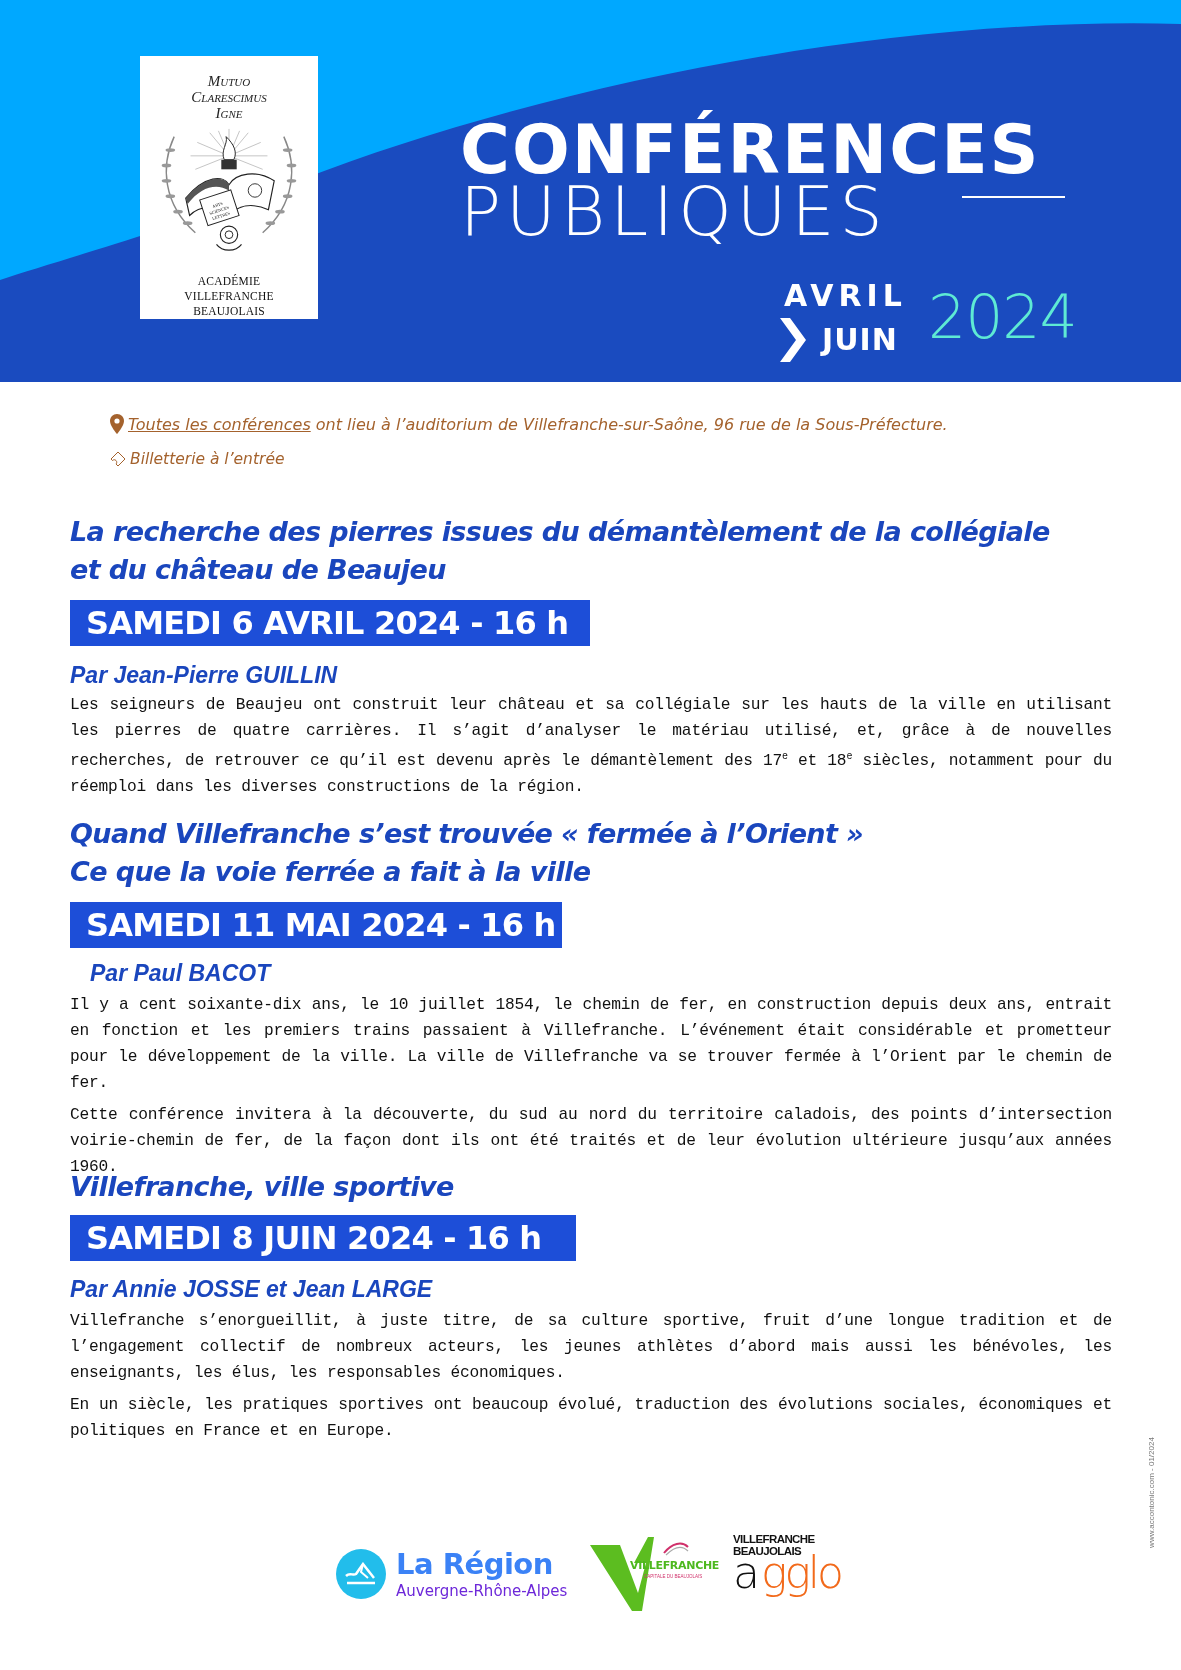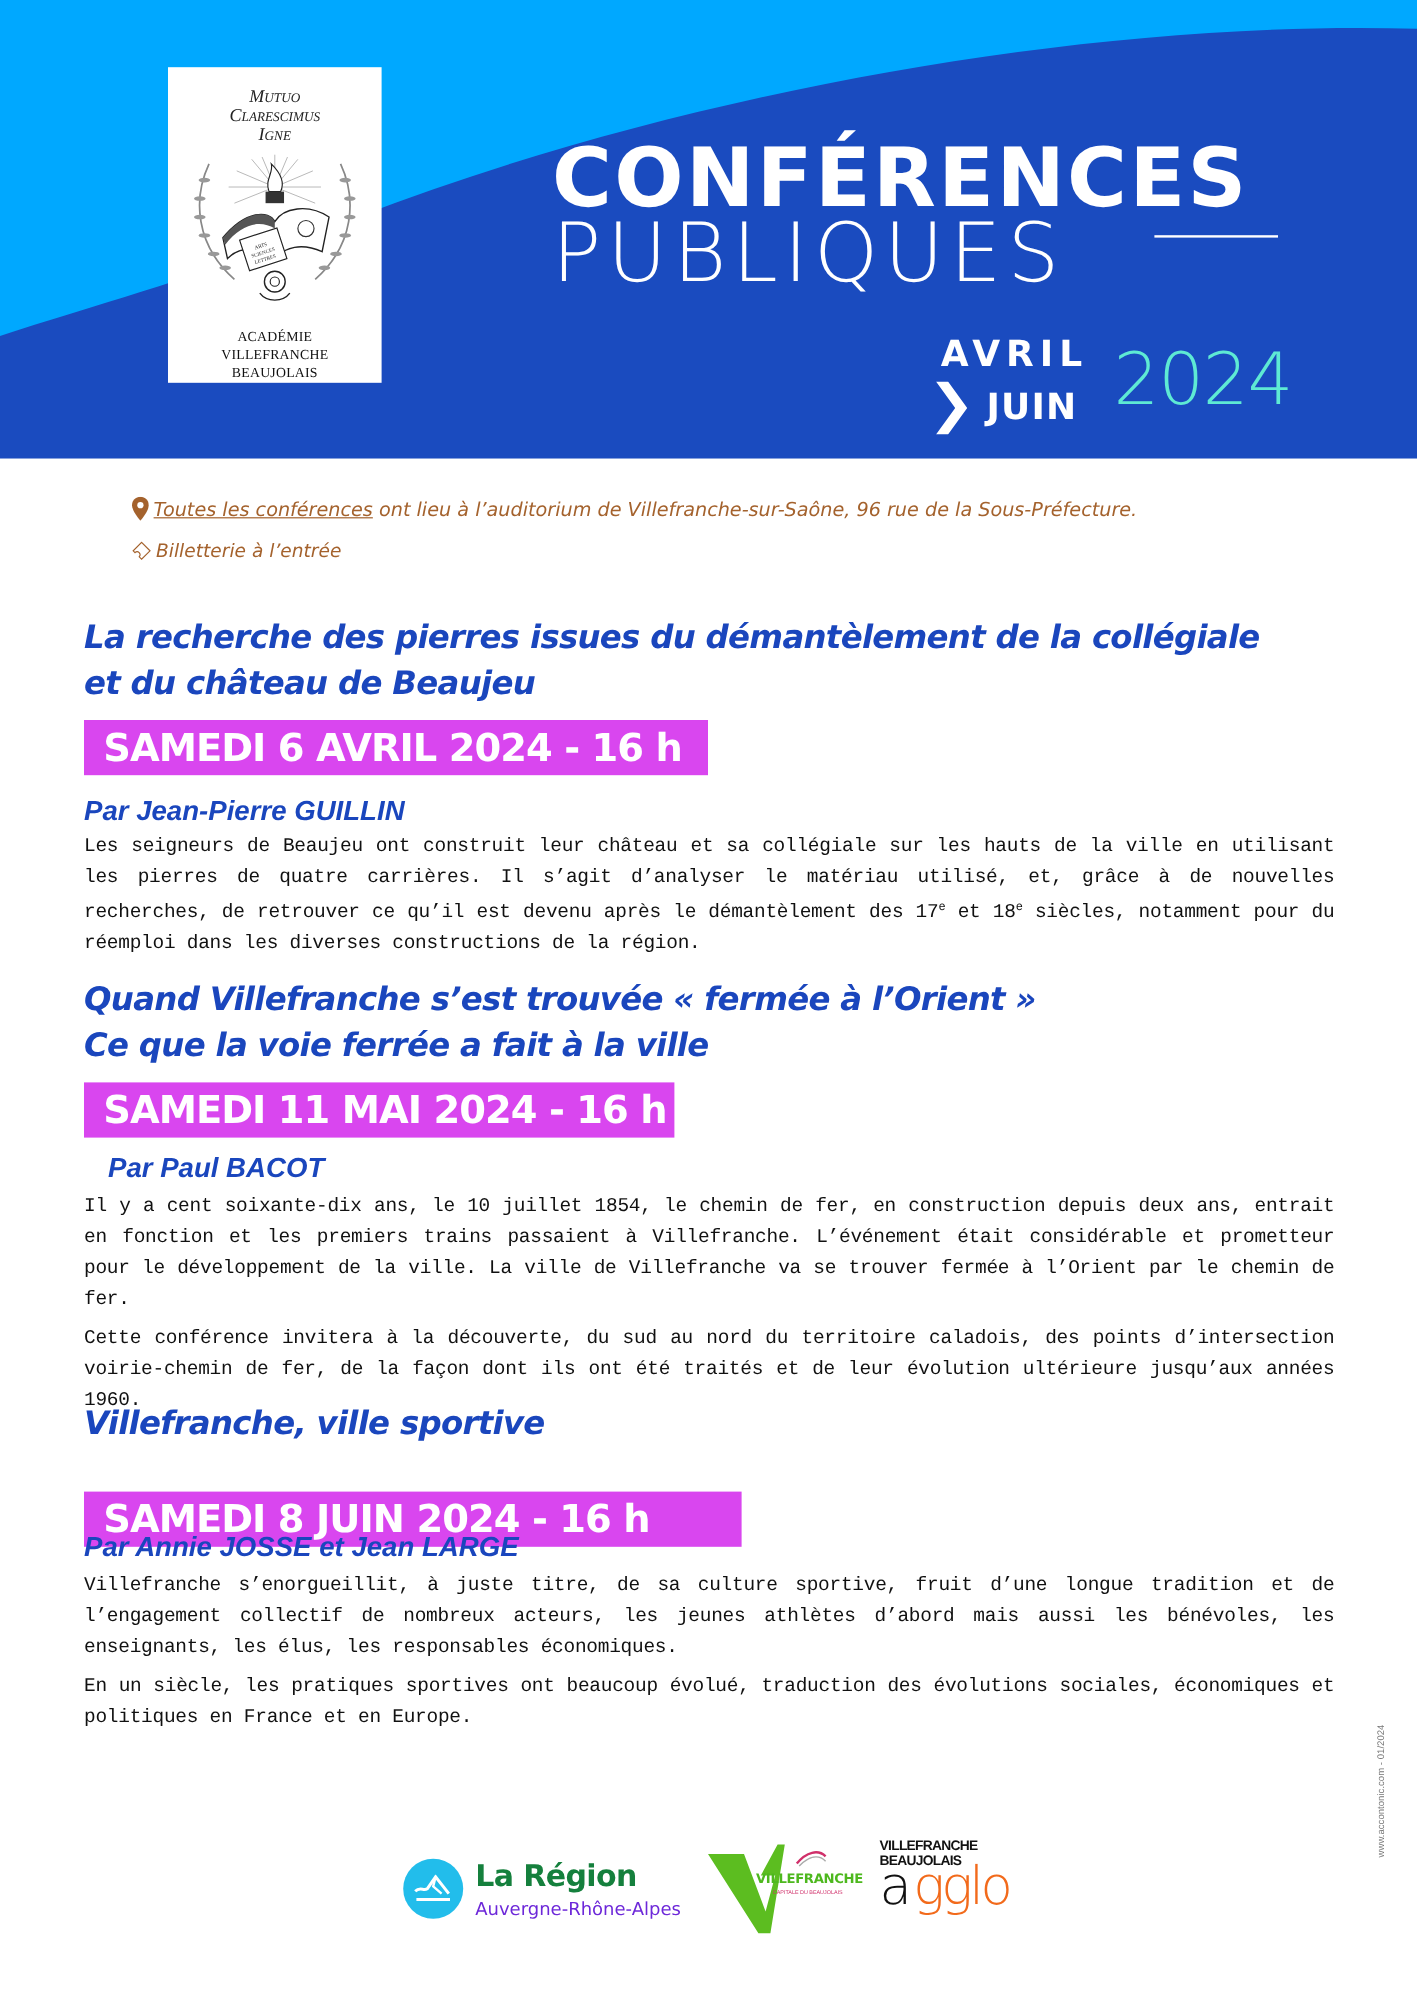--- a/index.html
+++ b/index.html
@@ -26,33 +26,33 @@
   .year { position: absolute; left: 928px; top: 282px; color: #5eead4; font-family: "DejaVu Sans", sans-serif; font-weight: 200; font-size: 60px; letter-spacing: -1px; }
 
   
   .info { position: absolute; left: 110px; color: #a4622d; font-family: "DejaVu Sans", sans-serif; font-style: italic; font-size: 16px; display: flex; align-items: center; gap: 4px; white-space: nowrap; }
   .info-1 { top: 414px; }
   .info-2 { top: 450px; font-size: 15.5px; }
   .info .u { text-decoration: underline; }
 
   
   .conf-title { position: absolute; left: 70px; color: #1a46bd; font-family: "DejaVu Sans", sans-serif; font-style: italic; font-weight: 700; font-size: 27px; line-height: 38px; letter-spacing: -0.6px; white-space: nowrap; }
-  .date-badge { position: absolute; left: 70px; height: 46px; background: #d946ef; color: #ffffff; font-family: "DejaVu Sans", sans-serif; font-weight: 700; font-size: 32px; line-height: 46px; padding-left: 16px; letter-spacing: -0.8px; white-space: nowrap; }
+  .date-badge { position: absolute; left: 70px; height: 46px; background: #1d4ed8; color: #ffffff; font-family: "DejaVu Sans", sans-serif; font-weight: 700; font-size: 32px; line-height: 46px; padding-left: 16px; letter-spacing: -0.8px; white-space: nowrap; }
   .speaker { position: absolute; left: 70px; color: #1a46bd; font-family: "Liberation Sans", sans-serif; font-style: italic; font-weight: 700; font-size: 23px; white-space: nowrap; }
   .desc { position: absolute; left: 70px; width: 1042px; color: #111; font-family: Liberation Mono, monospace; font-size: 16.2px; line-height: 26px; text-align: justify; letter-spacing: -0.2px; }
   .desc p + p { margin-top: 6px; }
   .desc sup { font-size: 10px; }
 
   
   .credit { position: absolute; left: 1136px; top: 1420px; width: 14px; height: 150px; }
   .credit span { position: absolute; left: -60px; top: 68px; width: 150px; transform: rotate(-90deg); font-size: 8px; color: #777; font-family: "Liberation Sans", sans-serif; white-space: nowrap; text-align: center; }
 
   .region { position: absolute; left: 336px; top: 1548px; display: flex; align-items: center; gap: 10px; }
   .region .circle { width: 50px; height: 50px; border-radius: 50%; background: #22bdeb; display: flex; align-items: center; justify-content: center; }
-  .region .txt1 { font-family: "DejaVu Sans", sans-serif; font-weight: 700; font-size: 25px; color: #15803d; line-height: 32px; letter-spacing: -0.5px; }
+  .region .txt1 { font-family: "DejaVu Sans", sans-serif; font-weight: 700; font-size: 29px; color: #3b82f6; line-height: 32px; letter-spacing: -0.5px; }
   .region .txt2 { font-family: "DejaVu Sans", sans-serif; font-size: 15px; color: #6d28d9; margin-top: 2px; }
 
   .vf-logo { position: absolute; left: 590px; top: 1535px; width: 130px; height: 80px; }
   .vf-logo .vname { position: absolute; left: 40px; top: 24px; font-family: "DejaVu Sans", sans-serif; font-weight: 700; font-size: 11px; color: #4db81e; letter-spacing: -0.3px; }
   .vf-logo .vsub { position: absolute; left: 54px; top: 39px; font-size: 4.5px; color: #d0306a; font-family: "Liberation Sans", sans-serif; white-space: nowrap; }
 
   .agglo { position: absolute; left: 733px; top: 1533px; width: 120px; height: 90px; }
   .agglo .l1 { position: absolute; left: 0; top: 0; font-family: "Liberation Sans", sans-serif; font-weight: 700; font-size: 11.5px; color: #111; letter-spacing: -0.6px; line-height: 12px; }
   .agglo .l2 { position: absolute; left: 0; top: 12px; font-family: "Liberation Sans", sans-serif; font-weight: 700; font-size: 11.5px; color: #111; letter-spacing: -0.6px; line-height: 12px; }
   .agglo .a { position: absolute; left: 0px; top: 14px; font-family: "DejaVu Sans", sans-serif; font-size: 44px; color: #111; font-weight: 300; }
@@ -170,21 +170,21 @@
 <div class="date-badge" style="top:902px; width:492px;">SAMEDI 11 MAI 2024 - 16  h</div>
 <div class="speaker" style="top:960px;margin-left:20px;">Par Paul BACOT</div>
 <div class="desc" style="top:992px;">
   <p>Il y a cent soixante-dix ans, le 10 juillet 1854, le chemin de fer, en construction depuis deux ans, entrait en fonction et les premiers trains passaient à Villefranche. L’événement était considérable et prometteur pour le développement de la ville. La ville de Villefranche va se trouver fermée à l’Orient par le chemin de fer.</p>
   <p>Cette conférence invitera à la découverte, du sud au nord du territoire caladois, des points d’intersection voirie-chemin de fer, de la façon dont ils ont été traités et de leur évolution ultérieure jusqu’aux années 1960.</p>
 </div>
 
 <div class="conf-title" style="top:1168px;">
   <div>Villefranche, ville sportive</div>
 </div>
-<div class="date-badge" style="top:1215px; width:548px;margin-top:28px;">SAMEDI 8 JUIN 2024 - 16  h</div>
+<div class="date-badge" style="top:1215px; width:506px;">SAMEDI 8 JUIN 2024 - 16  h</div>
 <div class="speaker" style="top:1276px;">Par Annie JOSSE et Jean LARGE</div>
 <div class="desc" style="top:1308px;">
   <p>Villefranche s’enorgueillit, à juste titre, de sa culture sportive, fruit d’une longue tradition et de l’engagement collectif de nombreux acteurs, les jeunes athlètes d’abord mais aussi les bénévoles, les enseignants, les élus, les responsables économiques.</p>
   <p>En un siècle, les pratiques sportives ont beaucoup évolué, traduction des évolutions sociales, économiques et politiques en France et en Europe.</p>
 </div>
 
 <div class="credit">
   <span>www.accontonic.com - 01/2024</span>
 </div>
 

